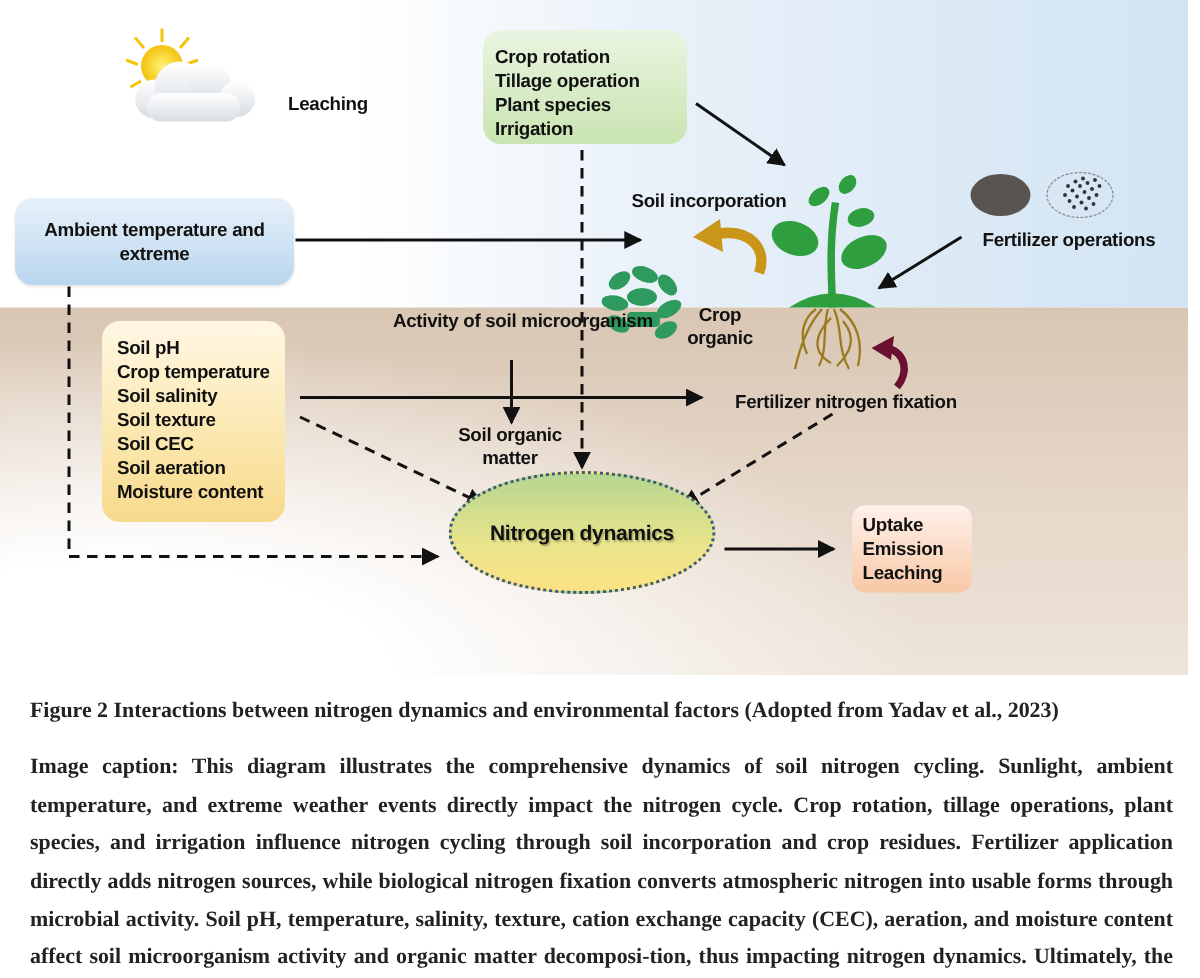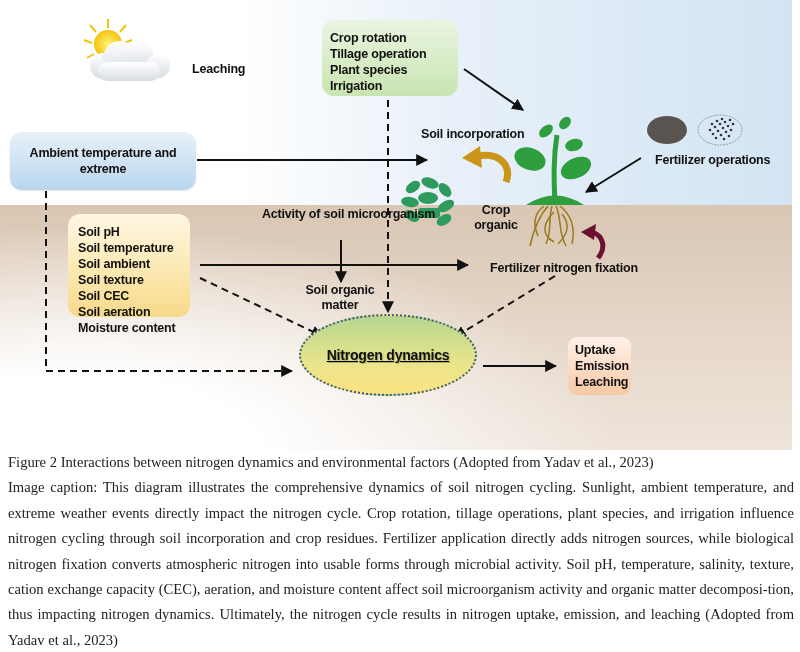--- a/index.html
+++ b/index.html
@@ -9,35 +9,35 @@
          background: linear-gradient(90deg, #ffffff 0%, #ffffff 30%, #e9f1f9 55%, #d2e4f3 100%); }
   .soil { position: absolute; left: 0; top: 205px; width: 792px; height: 245px;
           background: radial-gradient(ellipse 720px 300px at 10% 100%, #ffffff 0%, #ffffff 25%, rgba(255,255,255,0) 75%),
                       linear-gradient(180deg, #d9c6b3 0%, #e6d8ca 55%, #eee4da 100%); }
   .box { position: absolute; border-radius: 12px; font-weight: bold; font-size: 12.5px; color: #111; line-height: 16px;
          font-family: "Liberation Sans", sans-serif; letter-spacing: -0.2px; }
   .crop-box { left: 322px; top: 20px; width: 136px; height: 76px; padding: 10px 0 16px 8px; box-sizing: border-box;
               background: linear-gradient(180deg, #eaf5e1 0%, #c9e4b1 100%); }
   .ambient-box { left: 10px; top: 132px; width: 186px; height: 58px; text-align: center; padding-top: 13px; box-sizing: border-box;
                  background: linear-gradient(180deg, #e7f1fa 0%, #b9d6ee 100%); box-shadow: 0 1px 2px rgba(0,0,0,0.1); }
-  .soilprop-box { left: 68px; top: 214px; width: 122px; height: 103px; padding: 10px 0 0 10px; box-sizing: border-box;
+  .soilprop-box { left: 68px; top: 214px; width: 122px; height: 134px; padding: 10px 0 0 10px; box-sizing: border-box;
                   background: linear-gradient(180deg, #fff7e3 0%, #fbe7ad 60%, #f7d98a 100%); }
-  .outcome-box { left: 568px; top: 337px; width: 63px; height: 58px; padding: 5px 0 0 7px; box-sizing: border-box;
+  .outcome-box { left: 568px; top: 337px; width: 80px; height: 58px; padding: 5px 0 0 7px; box-sizing: border-box;
                  background: linear-gradient(180deg, #fff1ea 0%, #f8c8a6 100%); border-radius: 9px; }
   .label { position: absolute; font-weight: bold; font-size: 12.5px; color: #111; white-space: nowrap; letter-spacing: -0.2px; line-height: 15px; }
   .center { text-align: center; }
   .ellipse { position: absolute; left: 299px; top: 314px; width: 178px; height: 82px; border-radius: 50%;
              border: 2px dotted #3c5a7a; box-sizing: border-box;
              background: linear-gradient(180deg, #b5d690 0%, #e9e48b 60%, #fbe383 100%);
-             display: flex; align-items: center; justify-content: center; text-decoration: underline; }
+             display: flex; align-items: center; justify-content: center; }
   .ellipse span { font-weight: bold; font-size: 14px; color: #111; text-shadow: 1px 1px 1px rgba(0,0,0,0.25); letter-spacing: -0.2px; }
   svg.overlay { position: absolute; left: 0; top: 0; }
   .caption { position: absolute; left: 8px; top: 450px; width: 786px; font-family: "Liberation Serif", serif;
              font-size: 14.6px; color: #222; line-height: 25.4px; }
-  .caption p { margin: 0; text-align: justify; }
+  .caption p { margin: 12px; text-align: justify; font-weight: bold; }
 </style>
 </head>
 <body>
 
 <div class="figure">
   <div class="sky"></div>
   <div class="soil"></div>
 
   <svg class="overlay" width="792" height="450">
     <defs>
@@ -169,31 +169,31 @@
   </div>
 
   <div class="box ambient-box">
     <div>Ambient temperature and extreme</div>
   </div>
 
   <div class="label" style="left:421px; top:127px;">Soil incorporation</div>
 
   <div class="label" style="left:655px; top:153px;">Fertilizer operations</div>
 
-  <div class="label center" style="left:455px; top:203px; width:50px;margin-left:16px;">
+  <div class="label center" style="left:455px; top:203px; width:50px;">
     <div>Crop</div>
     <div>organic</div>
   </div>
 
   <div class="label" style="left:262px; top:207px;">Activity of soil microorganism</div>
 
   <div class="box soilprop-box">
     <div>Soil pH</div>
-    <div>Soil temperature</div>
-    <div>Soil ambient</div>
+    <div>Crop temperature</div>
+    <div>Soil salinity</div>
     <div>Soil texture</div>
     <div>Soil CEC</div>
     <div>Soil aeration</div>
     <div>Moisture content</div>
   </div>
 
   <div class="label" style="left:490px; top:261px;">Fertilizer nitrogen fixation</div>
 
   <div class="label center" style="left:300px; top:283px; width:80px;">
     <div>Soil organic</div>

